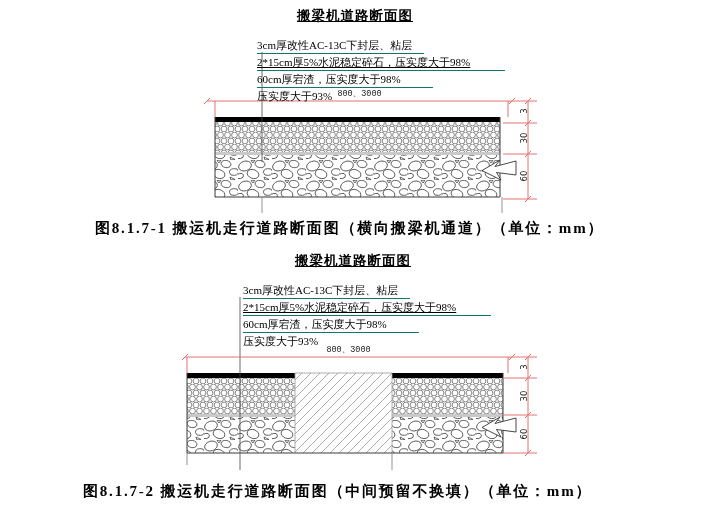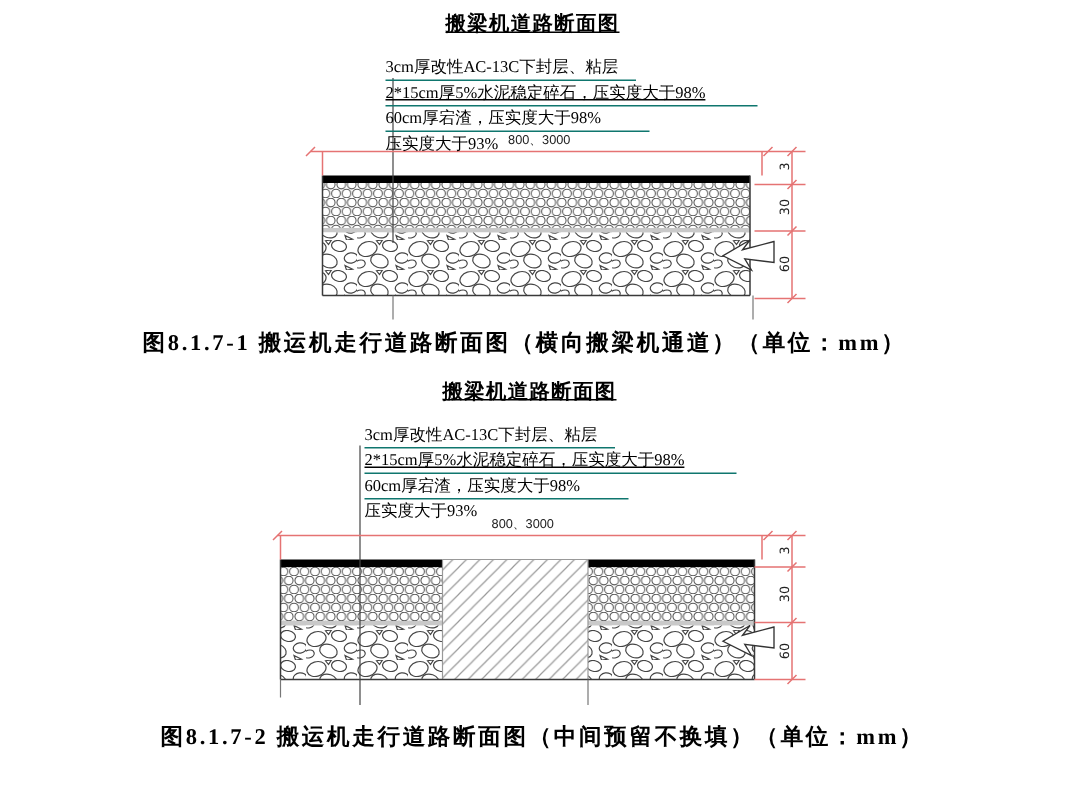--- a/index.html
+++ b/index.html
@@ -12,21 +12,21 @@
     font-size:13.5px;font-weight:bold;width:150px;
     text-decoration:underline;letter-spacing:1px;white-space:nowrap;
   }
   .ann-block{font-size:11px;line-height:16px;white-space:nowrap;}
   .ann-line{height:16px;display:block;}
   .u{border-bottom:1px solid #0f766e;}
   .w1{width:167px;}
   .w2{width:248px;text-decoration:underline;}
   .w3{width:176px;}
   .dim-label{
-    font-family:Liberation Sans, sans-serif;font-size:8.5px;color:#222;
+    font-family:Liberation Mono, monospace;font-size:8.5px;color:#222;
     text-align:center;white-space:nowrap;
   }
   .vdim{
     font-family:"DejaVu Sans",sans-serif;font-size:8.5px;color:#222;
     transform:rotate(-90deg);transform-origin:center;display:block;width:14px;text-align:center;
   }
   .caption{
     font-size:15px;font-weight:bold;letter-spacing:1.8px;white-space:nowrap;
   }
   svg.canvas{position:absolute;left:0;top:0;pointer-events:none;}
@@ -146,13 +146,13 @@
   <span class="ann-line u w3">60cm厚宕渣，压实度大于98%</span>
   <span class="ann-line">压实度大于93%</span>
 </div>
 
 <div class="abs dim-label" style="left:185px;top:344px;width:327px;">800、3000</div>
 
 <span class="abs vdim" style="left:517px;top:362px;">3</span>
 <span class="abs vdim" style="left:517px;top:391px;">30</span>
 <span class="abs vdim" style="left:517px;top:429px;">60</span>
 
-<div class="abs caption" style="left:107px;top:482px;">图8.1.7-2  搬运机走行道路断面图（中间预留不换填）（单位：mm）</div>
+<div class="abs caption" style="left:83px;top:482px;">图8.1.7-2  搬运机走行道路断面图（中间预留不换填）（单位：mm）</div>
 
 </body></html>

